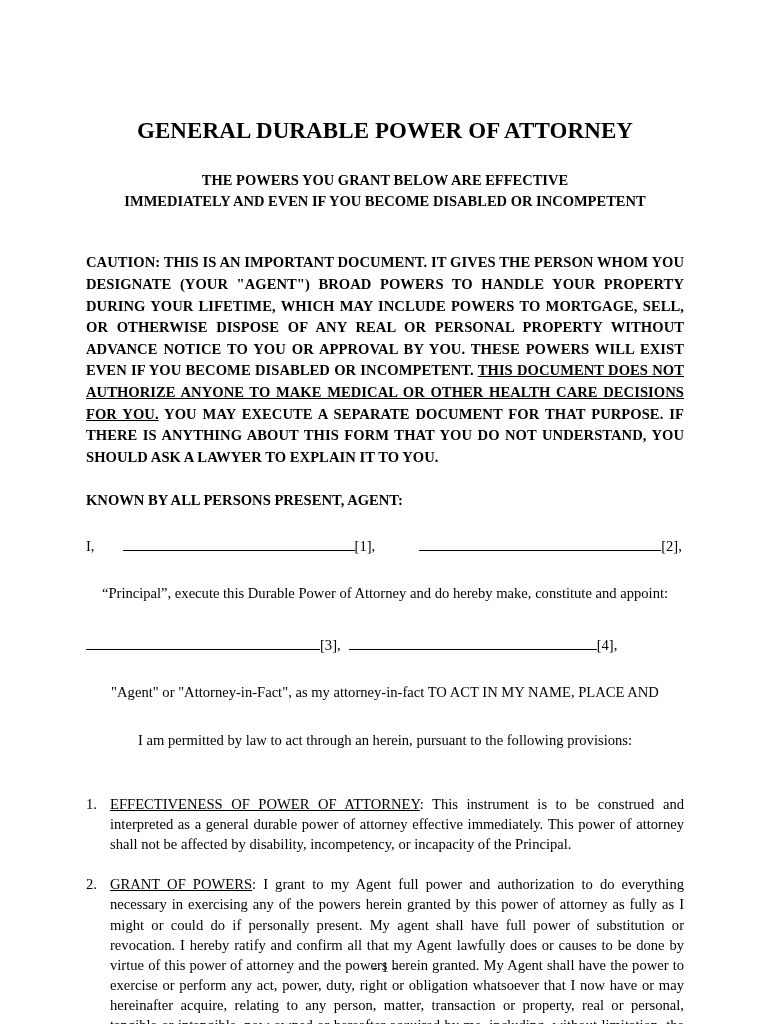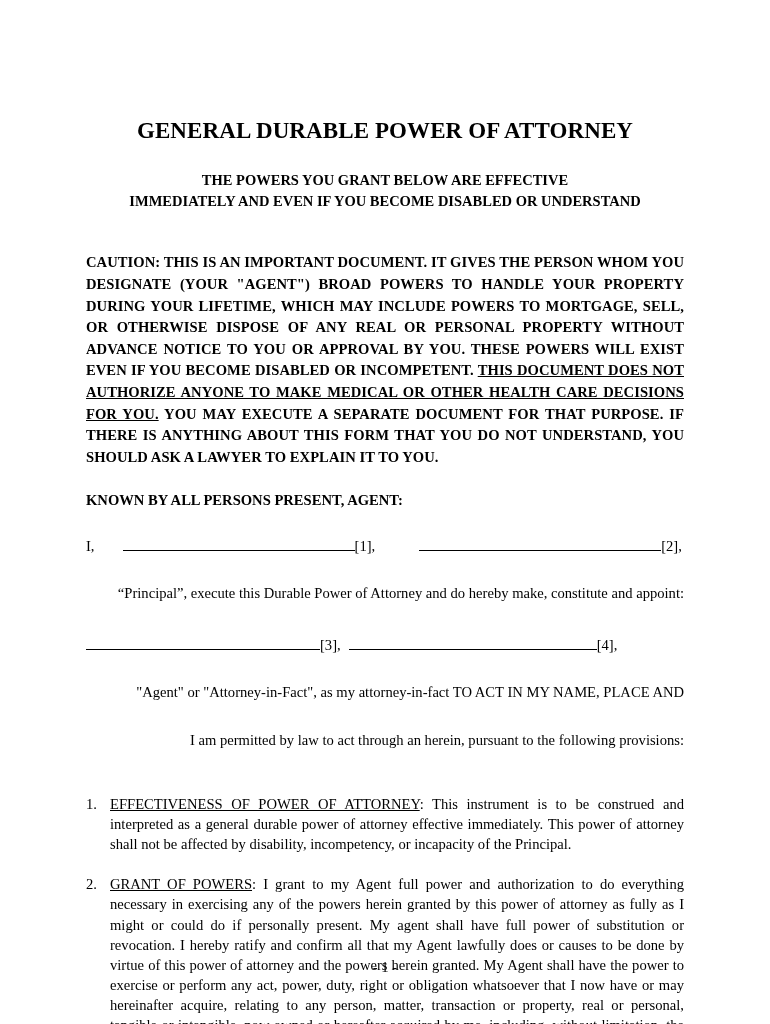--- a/index.html
+++ b/index.html
@@ -93,21 +93,21 @@
 
   .tag { margin-right: 0; }
   .tag.t1 { margin-right: 24px; }
   .tag.t3 { margin-right: 0px; }
 
   
   .body-p {
     font-size: 14.6px;
     line-height: 1.4;
     margin-top: 27px;
-    text-align: right;
+    text-align: center;
   }
   .body-p b { font-weight: normal; }
 
   
   .clauses {
     margin-top: 44px;
   }
   .clause {
     position: relative;
     padding-left: 24px;
@@ -138,21 +138,21 @@
 </style>
 </head>
 <body>
 
 <div class="page">
 
   <h1 class="doc-title">GENERAL DURABLE POWER OF ATTORNEY</h1>
 
   <div class="subtitle-block">
     <span class="subtitle-line">THE POWERS YOU GRANT BELOW ARE EFFECTIVE</span>
-    <span class="subtitle-line">IMMEDIATELY AND EVEN IF YOU BECOME DISABLED OR UNDERSTAND</span>
+    <span class="subtitle-line">IMMEDIATELY AND EVEN IF YOU BECOME DISABLED OR INCOMPETENT</span>
   </div>
 
   <p class="caution"><span>CAUTION: THIS IS AN IMPORTANT DOCUMENT.  IT GIVES THE PERSON WHOM YOU DESIGNATE   (YOUR "AGENT") BROAD POWERS TO HANDLE YOUR PROPERTY DURING YOUR LIFETIME, WHICH MAY INCLUDE POWERS TO MORTGAGE, SELL, OR OTHERWISE DISPOSE OF ANY REAL OR PERSONAL PROPERTY WITHOUT ADVANCE NOTICE TO YOU OR APPROVAL BY YOU. THESE POWERS WILL EXIST EVEN IF YOU BECOME DISABLED OR INCOMPETENT.  </span><span class="u">THIS DOCUMENT DOES NOT AUTHORIZE ANYONE TO MAKE MEDICAL OR OTHER HEALTH CARE DECISIONS FOR YOU.</span><span>   YOU MAY EXECUTE A SEPARATE DOCUMENT FOR THAT PURPOSE.   IF THERE IS ANYTHING ABOUT THIS FORM THAT YOU DO NOT UNDERSTAND, YOU SHOULD ASK A LAWYER TO EXPLAIN IT TO YOU.</span></p>
 
   <p class="known-by">KNOWN BY ALL PERSONS PRESENT, AGENT:</p>
 
   <div class="blank-row row-12">
     <span class="lead-i">I,</span>
     <span class="rule r1"></span>
     <span class="tag t1">[1],</span>

